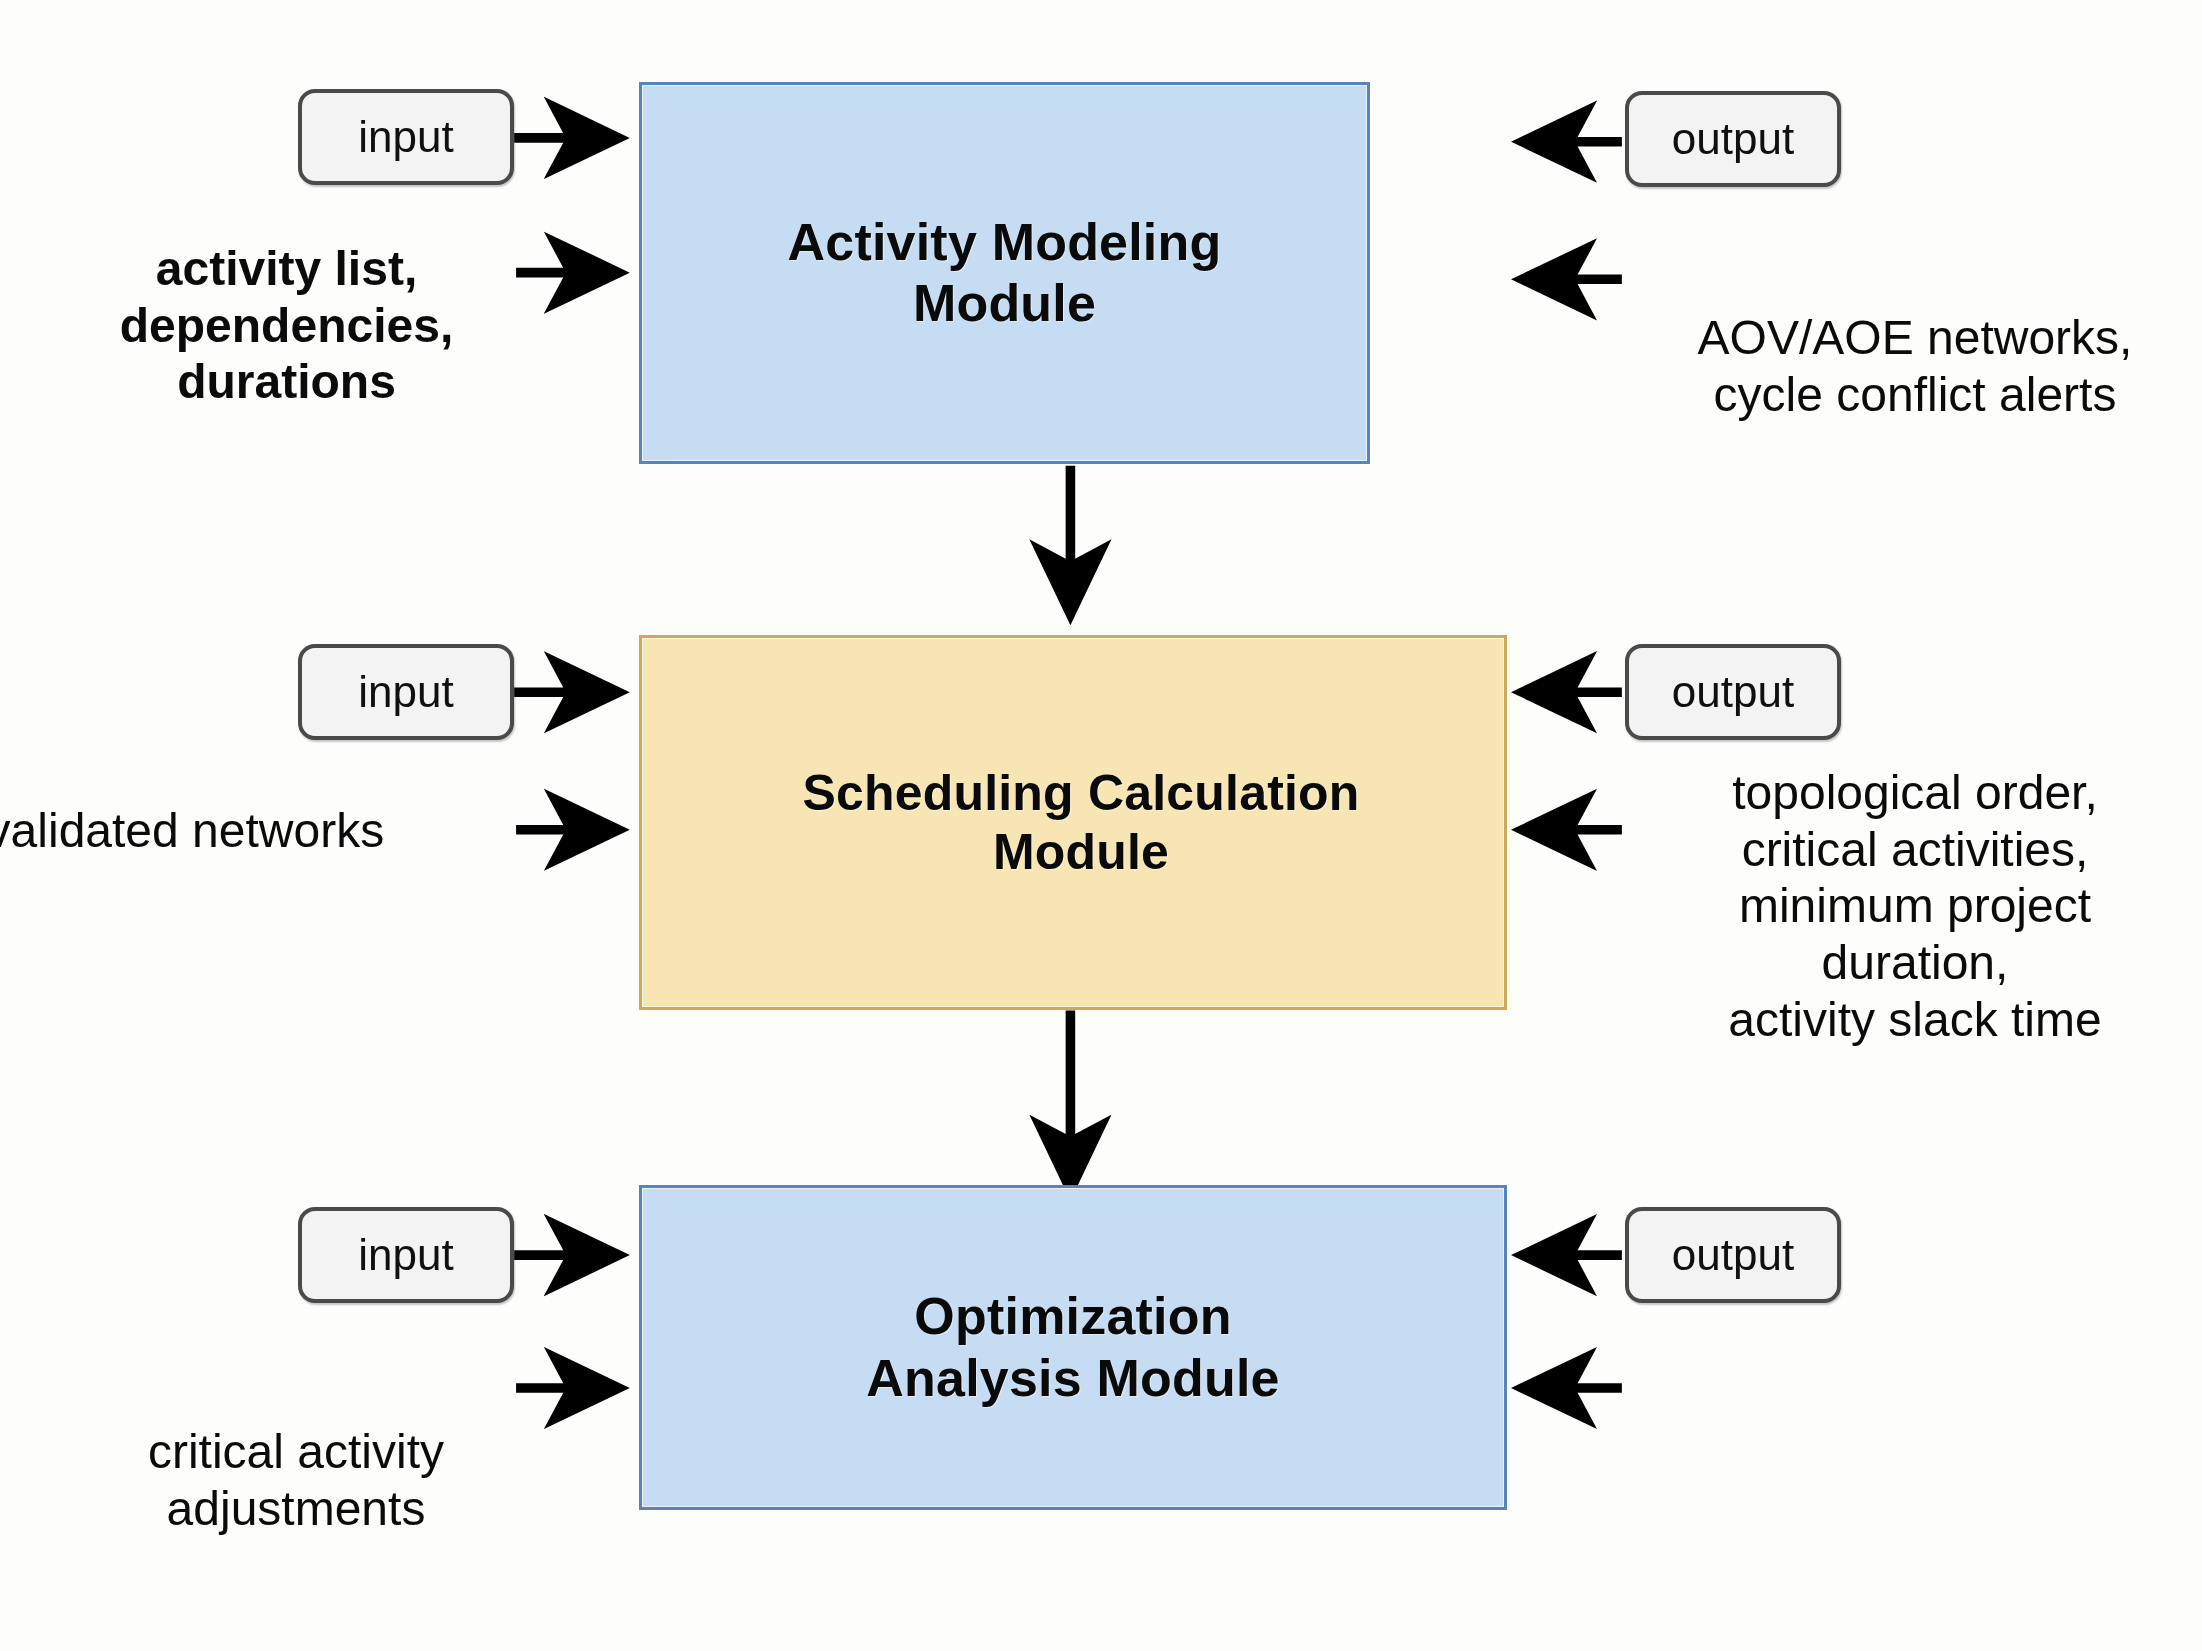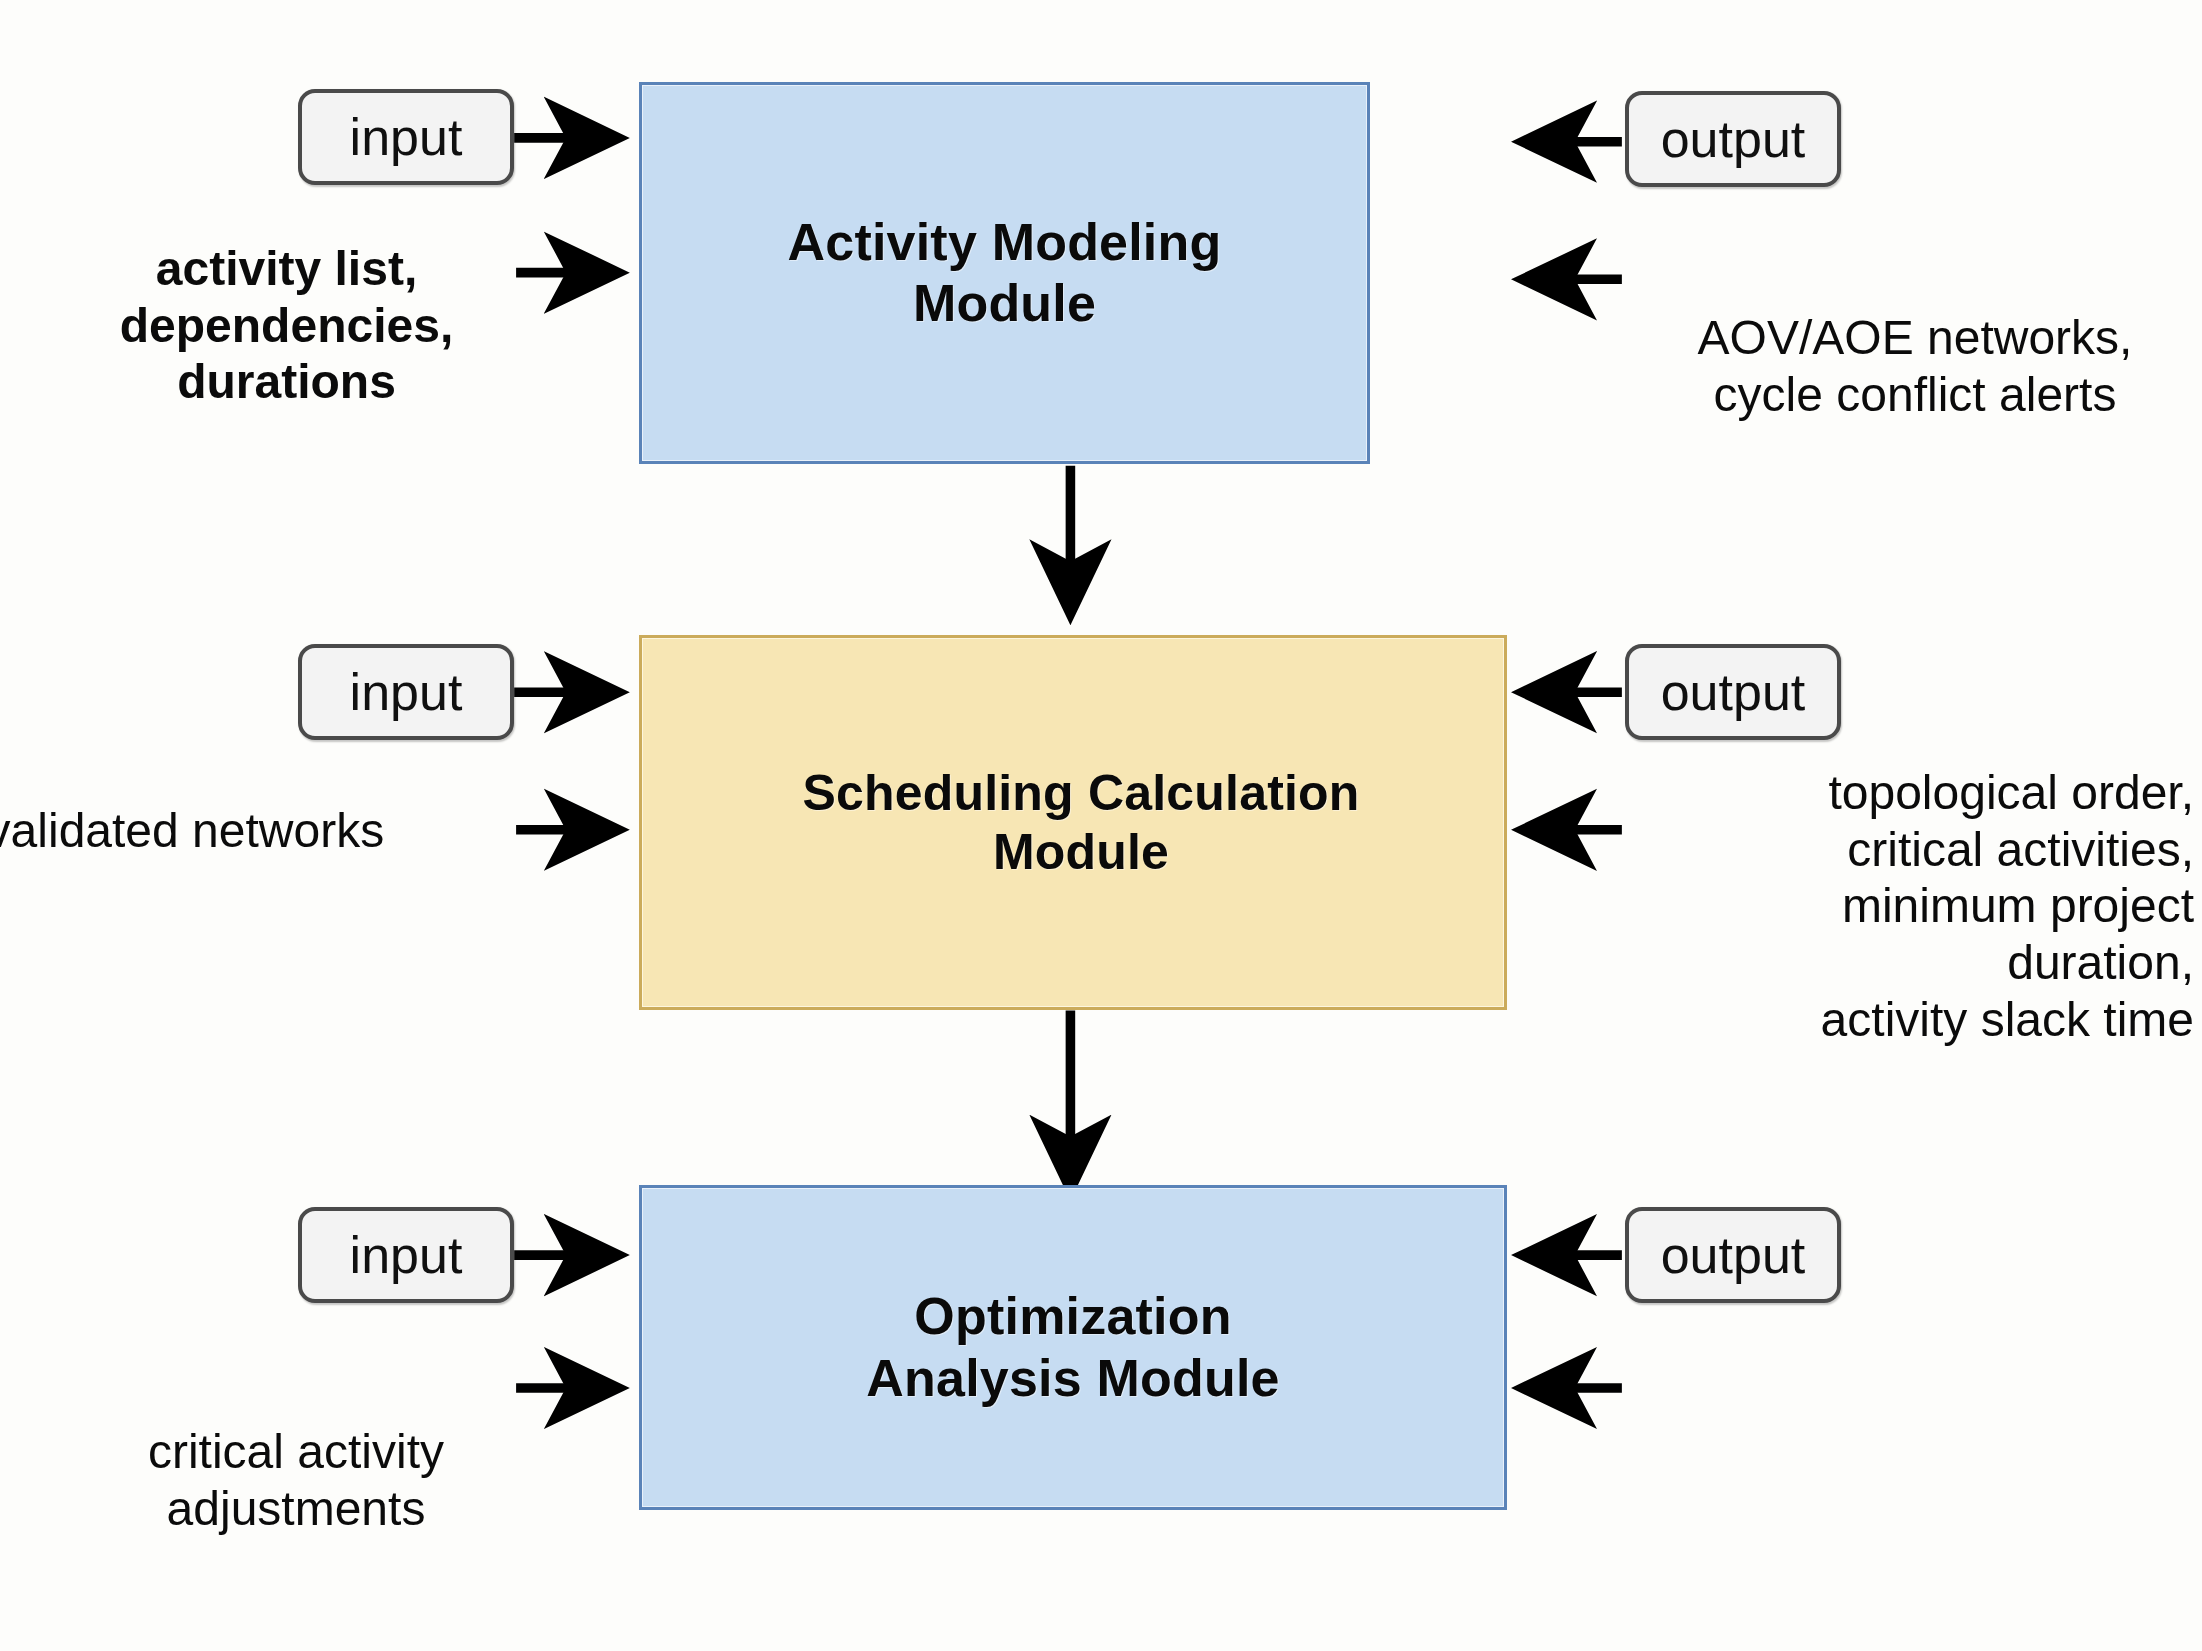--- a/index.html
+++ b/index.html
@@ -51,21 +51,21 @@
   .pill {
     position: absolute;
     box-sizing: border-box;
     display: flex;
     align-items: center;
     justify-content: center;
     background: #f3f3f3;
     border: 4.8px solid #4a4a4a;
     border-radius: 17px;
     color: #101010;
-    font-size: 52px;
+    font-size: 44px;
     box-shadow: 1px 1.9px 1.9px rgba(0,0,0,0.22);
   }
 
   
   .annot {
     position: absolute;
     color: #0b0b0b;
     font-size: 48px;
     line-height: 1.18;
     white-space: pre-line;
@@ -183,21 +183,21 @@
   <div class="pill" style="left:298px; top:644px; width:216px; height:96px;">
     <span>input</span>
   </div>
 
   <div class="annot left" style="left:-13.4px; top:803px; width:535px;">validated networks</div>
 
   <div class="pill" style="left:1625px; top:644px; width:216px; height:96px;">
     <span>output</span>
   </div>
 
-  <div class="annot center" style="left:1636px; top:765px; width:558px;text-align:right;">topological order,
+  <div class="annot center" style="left:1636px; top:765px; width:558px;">topological order,
 critical activities,
 minimum project
 duration,
 activity slack time</div>
 
   <div class="module-box blue" style="left:639px; top:1185px; width:868px; height:325px;">
     <span class="module-label">Optimization
 Analysis Module</span>
   </div>
 

